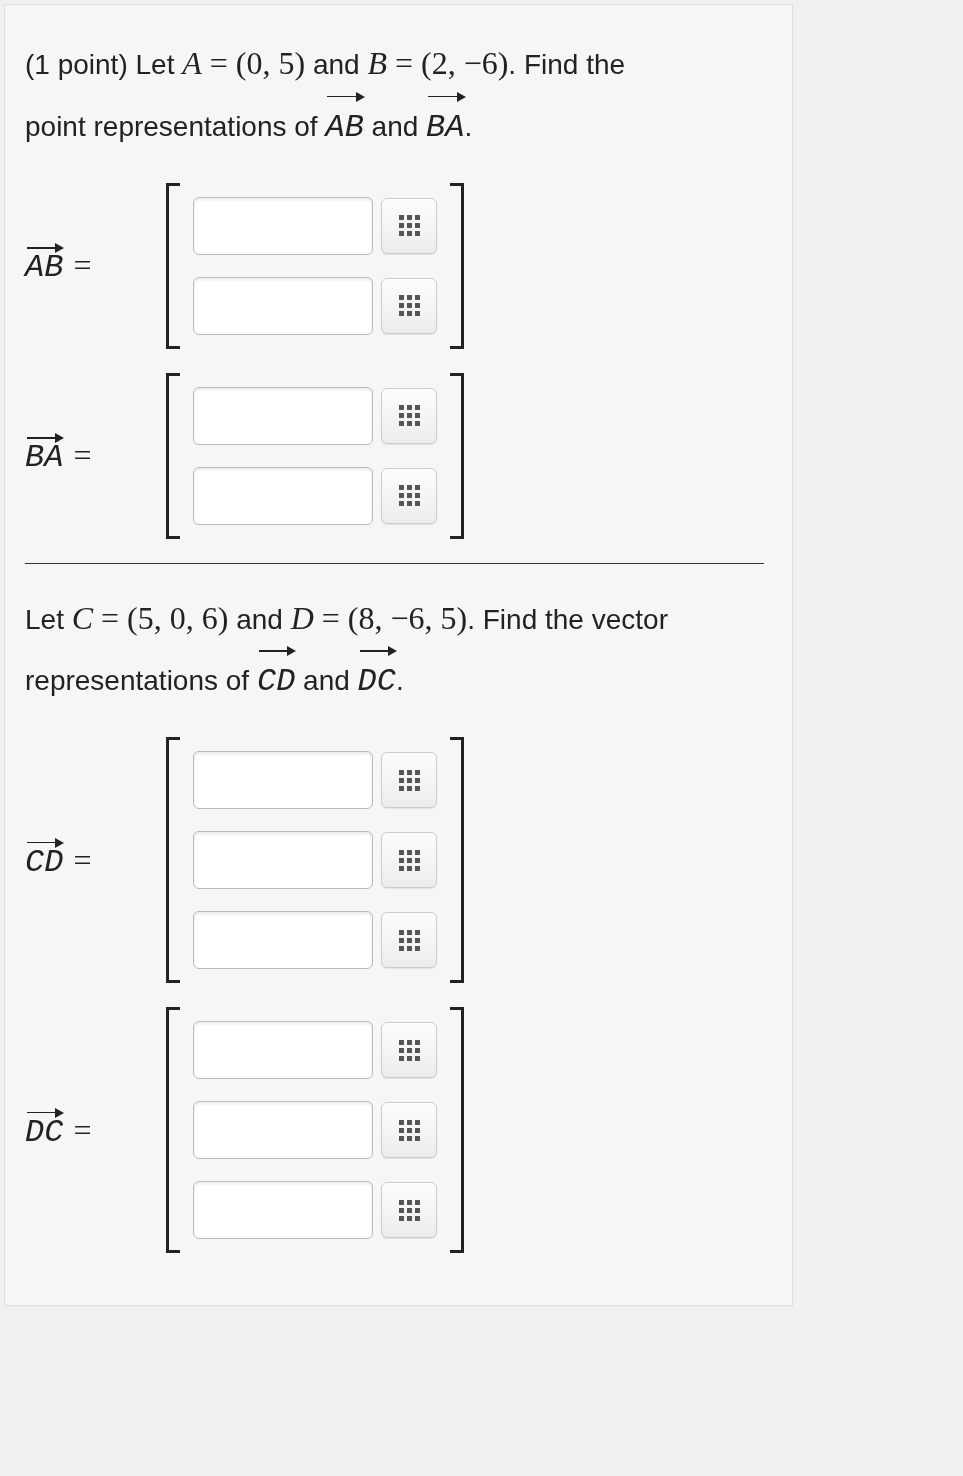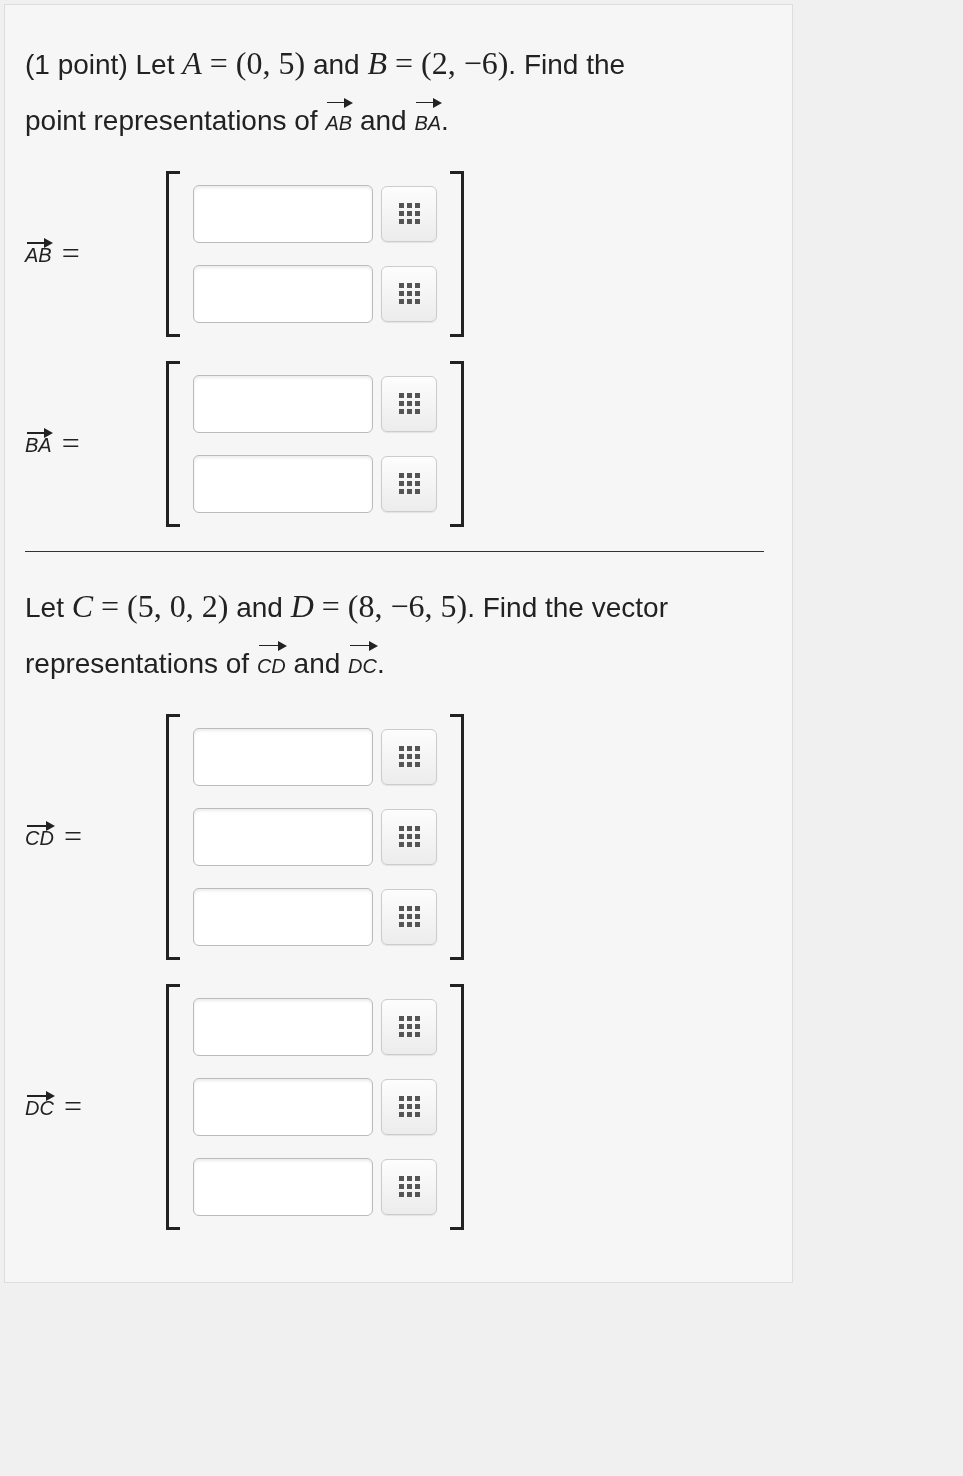--- a/index.html
+++ b/index.html
@@ -33,23 +33,23 @@
     font-size: 32px;
   }
   .tuple {
     font-family: "Times New Roman", Times, serif;
     font-style: normal;
     font-size: 32px;
   }
   .vec {
     position: relative;
     display: inline-block;
-    font-family: Liberation Sans, sans-serif;
+    font-family: Liberation Mono, monospace;
     font-style: italic;
-    font-size: 20px;
+    font-size: 32px;
     padding-top: 4px;
   }
   .vec .arrow {
     position: absolute;
     top: -4px;
     left: 0;
     right: 0;
     height: 12px;
   }
   .vec .arrow .line {
@@ -299,21 +299,21 @@
           <span class="v"></span>
           <span class="h-top"></span>
           <span class="h-bot"></span>
         </div>
     </div>
   </div>
 
   <hr class="sep">
 
   <div class="prompt">
-    <span>Let </span><span class="math-i">C</span><span class="math-r"> = </span><span class="tuple">(5, 0, 2)</span><span> and </span><span class="math-i">D</span><span class="math-r"> = </span><span class="tuple">(8, −6, 5)</span><span>. </span><span>Find the vector</span>
+    <span>Let </span><span class="math-i">C</span><span class="math-r"> = </span><span class="tuple">(5, 0, 6)</span><span> and </span><span class="math-i">D</span><span class="math-r"> = </span><span class="tuple">(8, −6, 5)</span><span>. </span><span>Find the vector</span>
     <br>
     <span>representations of </span><span class="vec">
       <span class="arrow">
           <span class="line"></span>
           <span class="head"></span>
         </span>
       <span>CD</span>
     </span><span> and </span><span class="vec">
       <span class="arrow">
           <span class="line"></span>

